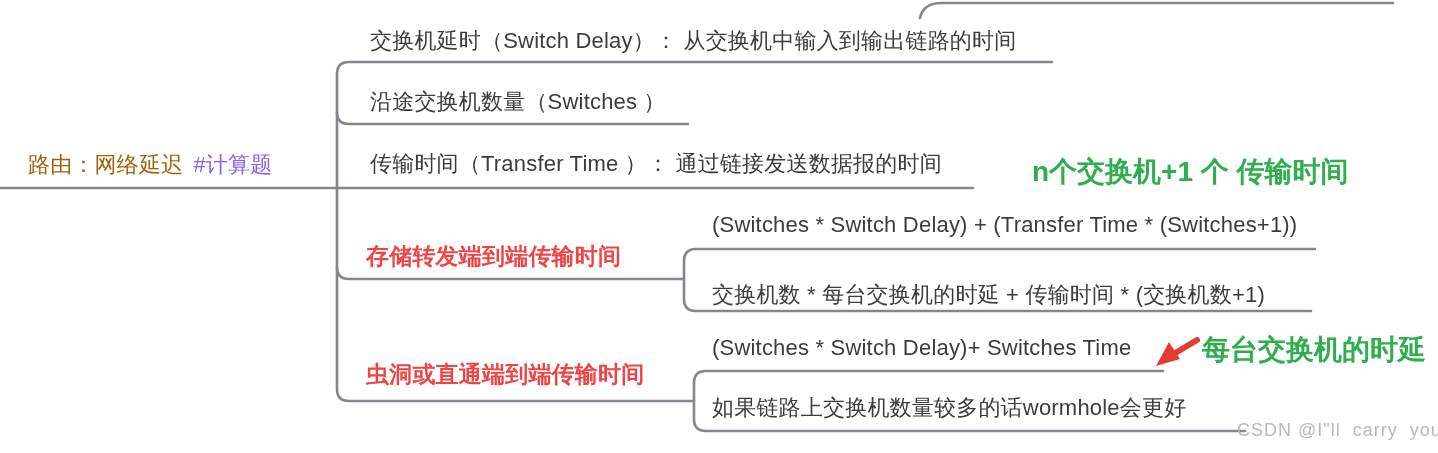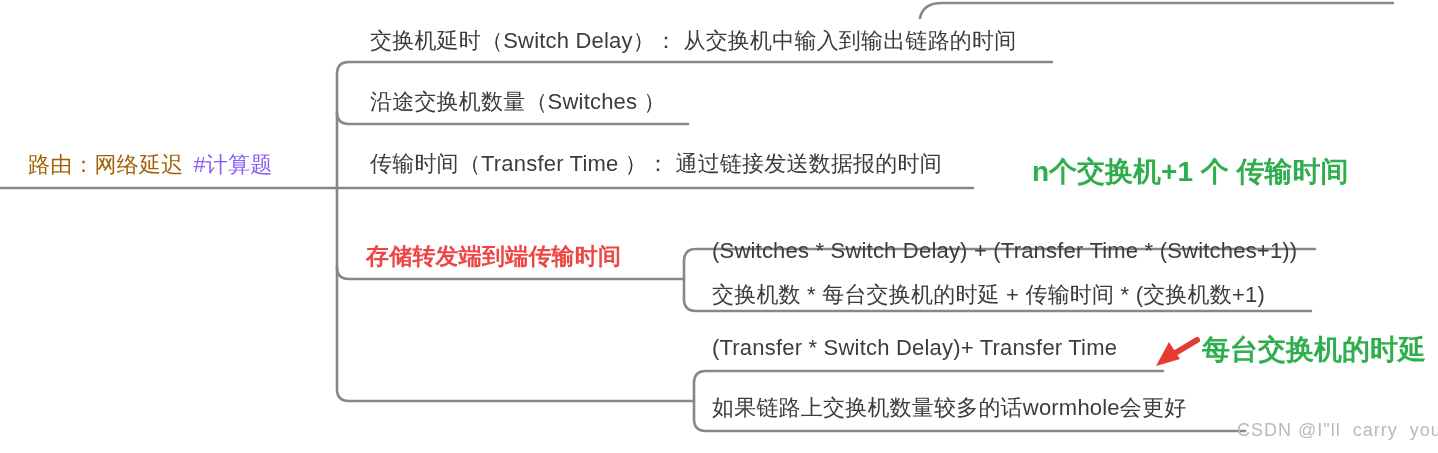--- a/index.html
+++ b/index.html
@@ -61,26 +61,27 @@
   </div>
 
   <div class="topic" style="left:370px;top:26px;">交换机延时（Switch Delay）： 从交换机中输入到输出链路的时间</div>
 
   <div class="topic" style="left:370px;top:87px;">沿途交换机数量（Switches ）</div>
 
   <div class="topic" style="left:370px;top:149px;">传输时间（Transfer Time ）： 通过链接发送数据报的时间</div>
 
   <div class="topic bold" style="left:366px;top:240px;">存储转发端到端传输时间</div>
 
-  <div class="topic" style="left:712px;top:210px;margin-top:26px;">(Switches * Switch Delay) + (Transfer Time * (Switches+1))</div>
+  <div class="topic" style="left:712px;top:210px;">(Switches * Switch Delay) + (Transfer Time * (Switches+1))</div>
 
   <div class="topic" style="left:712px;top:272px;margin-top:8px;">交换机数 * 每台交换机的时延 + 传输时间 * (交换机数+1)</div>
 
+  <div class="topic bold" style="left:366px;top:358px;">虫洞或直通端到端传输时间</div>
 
-  <div class="topic" style="left:712px;top:333px;">(Transfer * Switch Delay)+ Transfer Time</div>
+  <div class="topic" style="left:712px;top:333px;">(Switches * Switch Delay)+ Switches Time</div>
 
   <div class="topic" style="left:712px;top:393px;">如果链路上交换机数量较多的话wormhole会更好</div>
 
   <div class="note" style="left:1032px;top:154px;">n个交换机+1 个 传输时间</div>
 
   <div class="note" style="left:1202px;top:332px;">每台交换机的时延</div>
 
   <div class="watermark" style="left:1237px;top:419px;">CSDN @I"ll  carry  you</div>
 
 </div>

